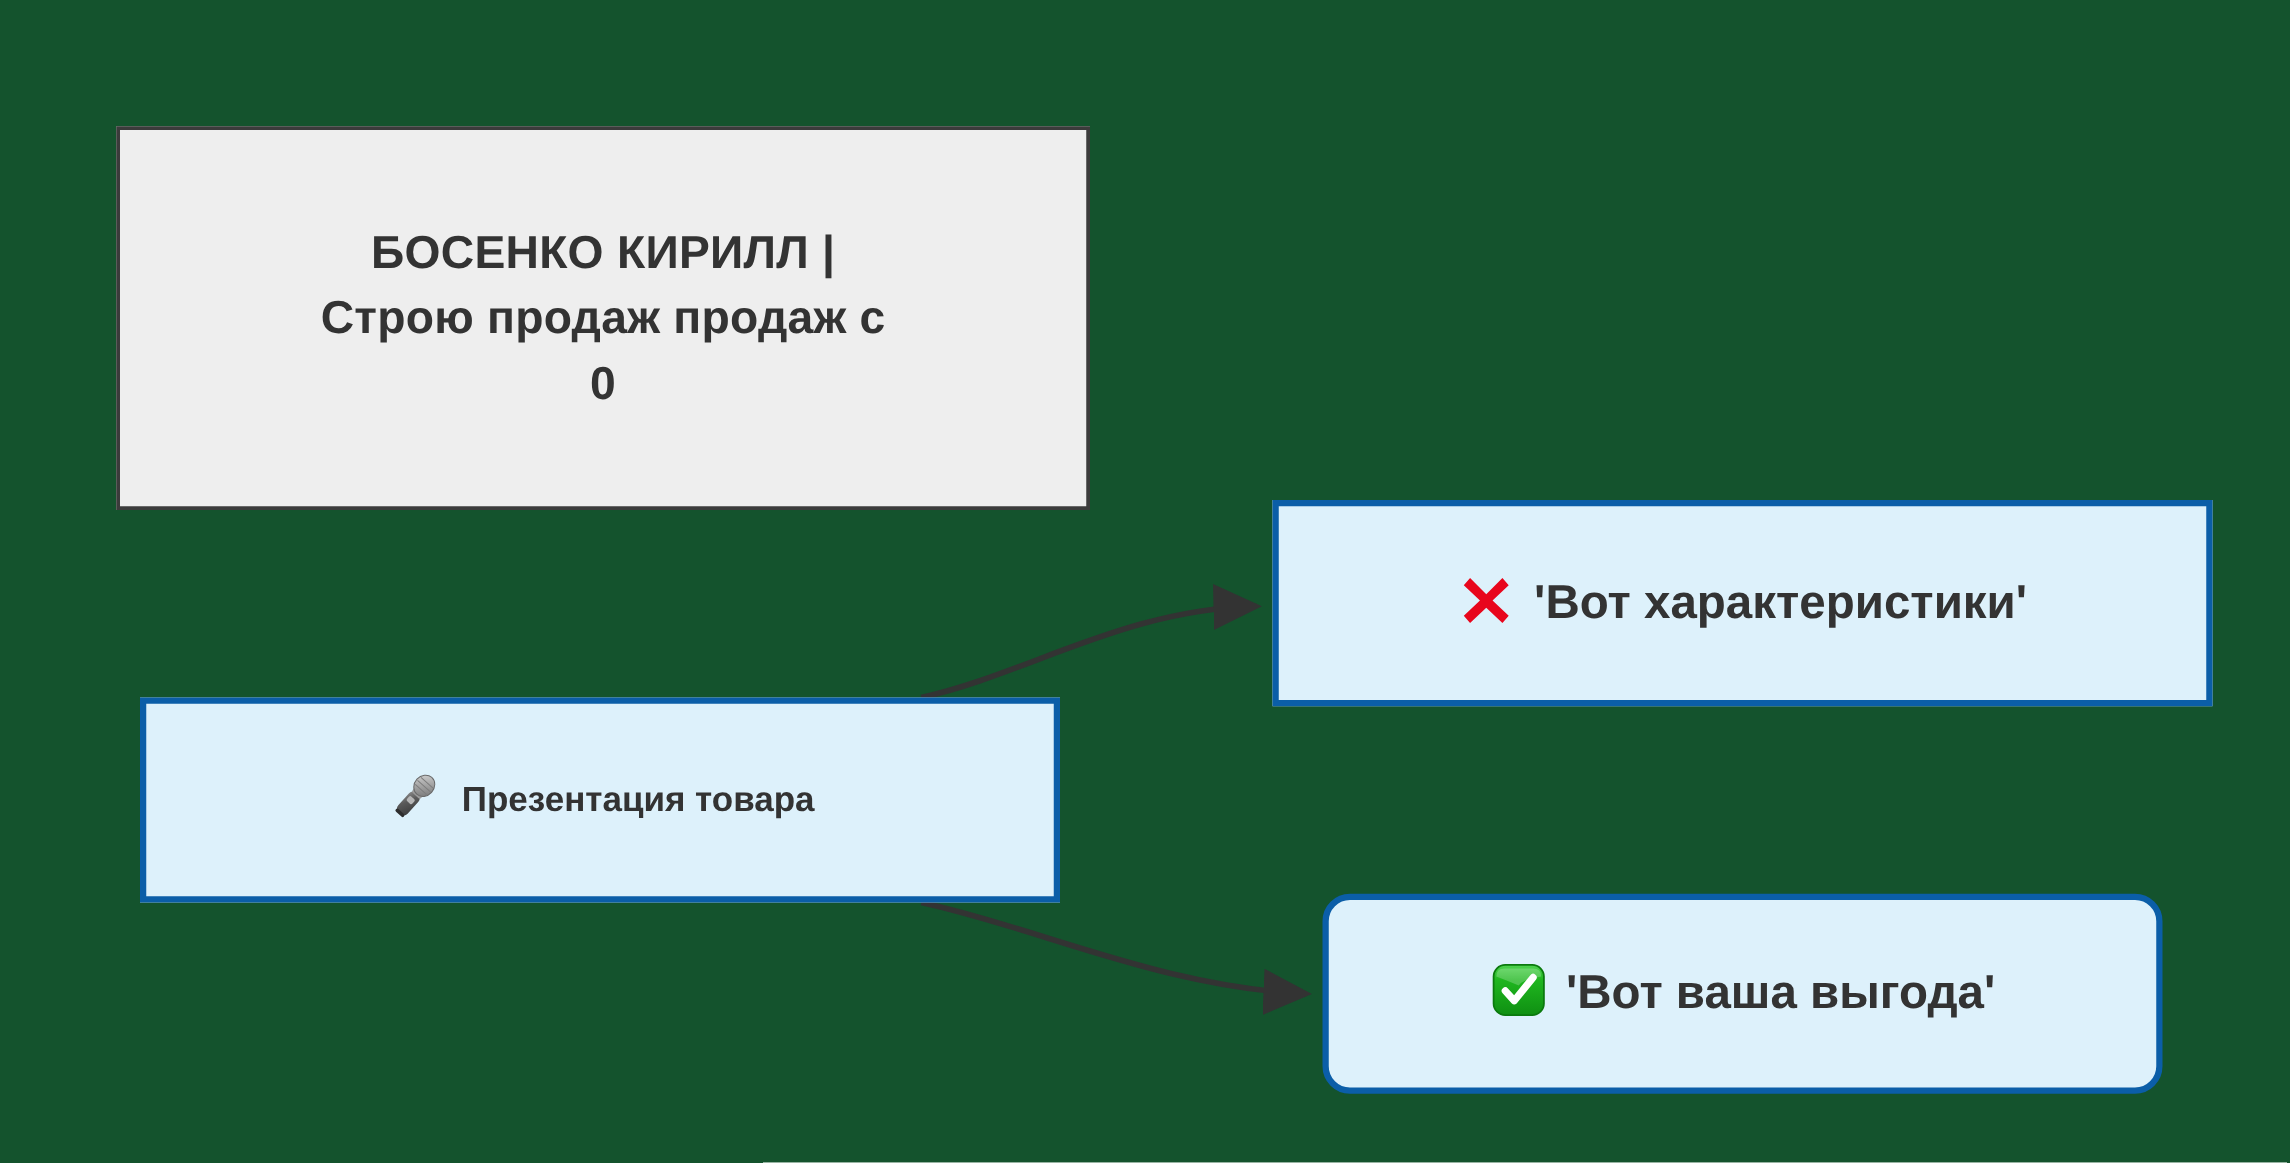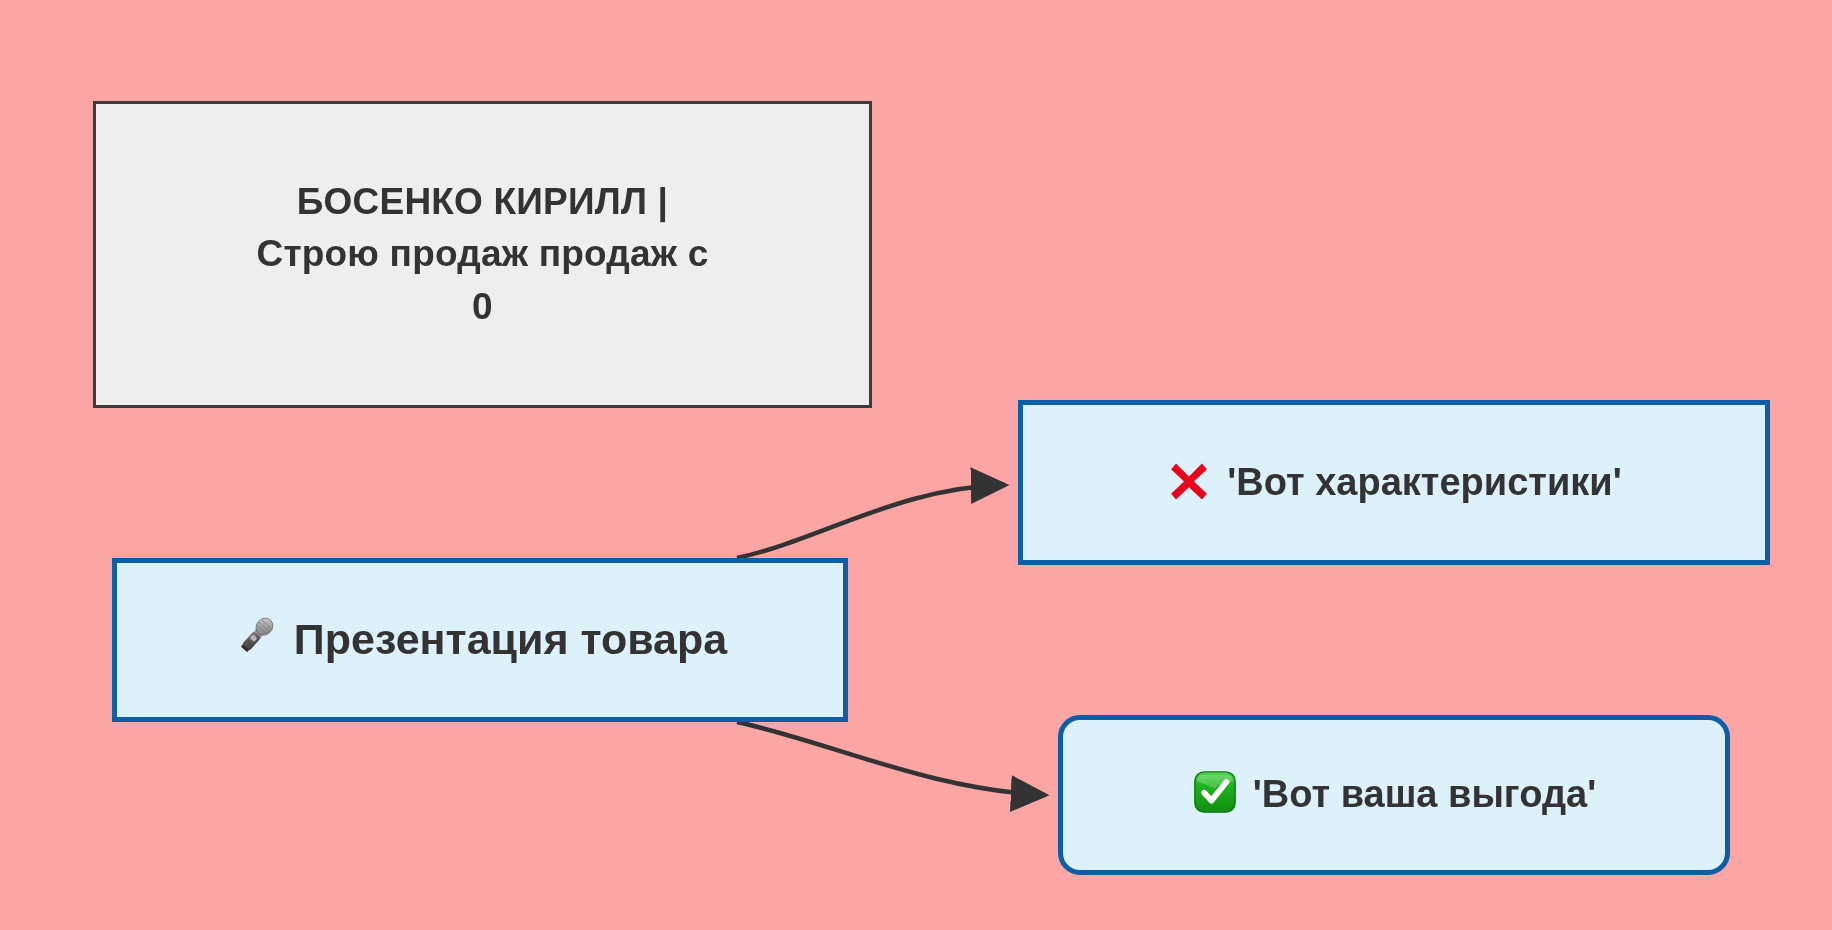--- a/index.html
+++ b/index.html
@@ -8,21 +8,21 @@
     padding: 0;
     background: #ffffff;
   }
   body {
     font-family: "Liberation Sans", "DejaVu Sans", sans-serif;
   }
   #canvas {
     position: relative;
     width: 1832px;
     height: 930px;
-    background: #fca5a5;
+    background: #14532d;
     overflow: hidden;
   }
   #edge-layer {
     position: absolute;
     left: 0;
     top: 0;
     width: 1832px;
     height: 930px;
     pointer-events: none;
   }
@@ -57,21 +57,21 @@
     font-weight: bold;
     color: #333333;
     line-height: 1.3;
     white-space: nowrap;
     display: flex;
     align-items: center;
     justify-content: center;
     gap: 15px;
   }
   .node-blue.node-presentation .node-text {
-    font-size: 43px;
+    font-size: 28px;
   }
   .emoji {
     display: inline-block;
     flex: 0 0 auto;
     line-height: 1;
   }
   
   .mic-icon { width: 46px; height: 46px; }
   
   .cross-icon { width: 46px; height: 46px; }

